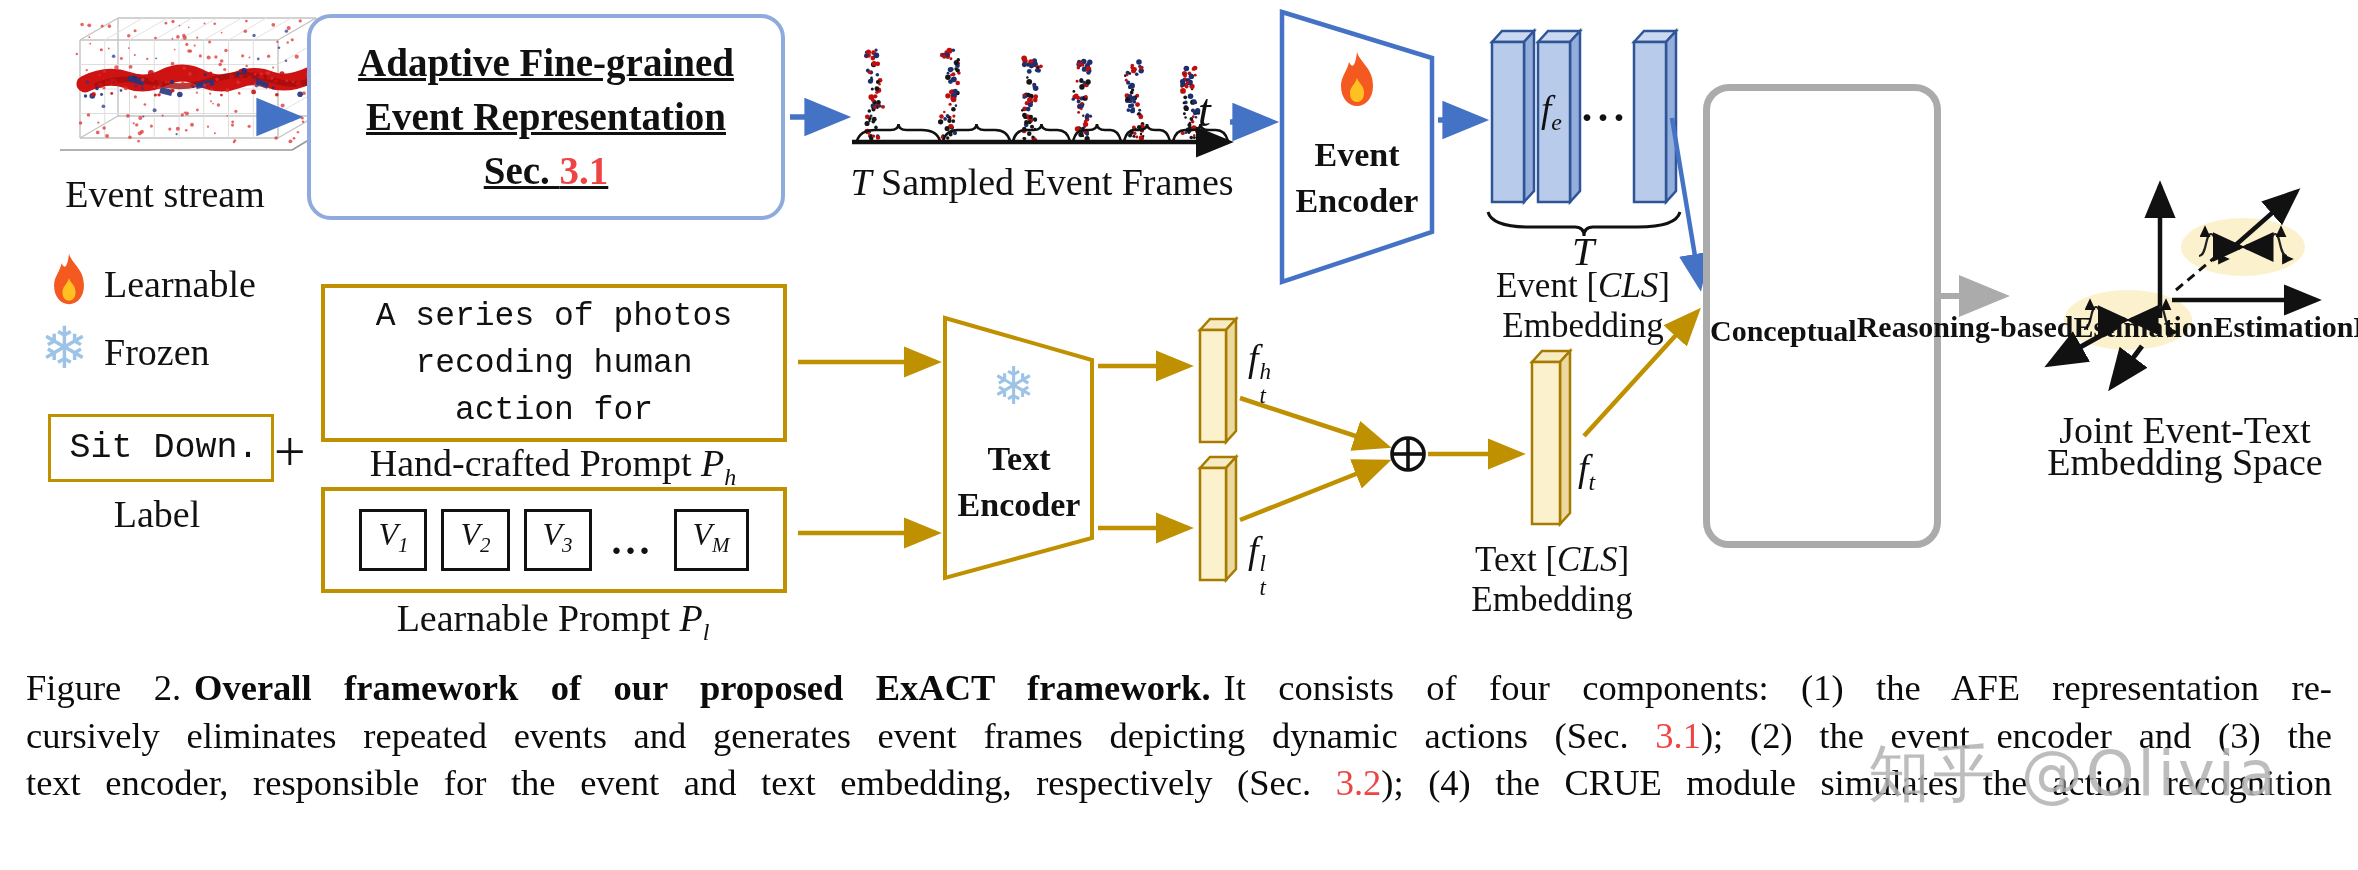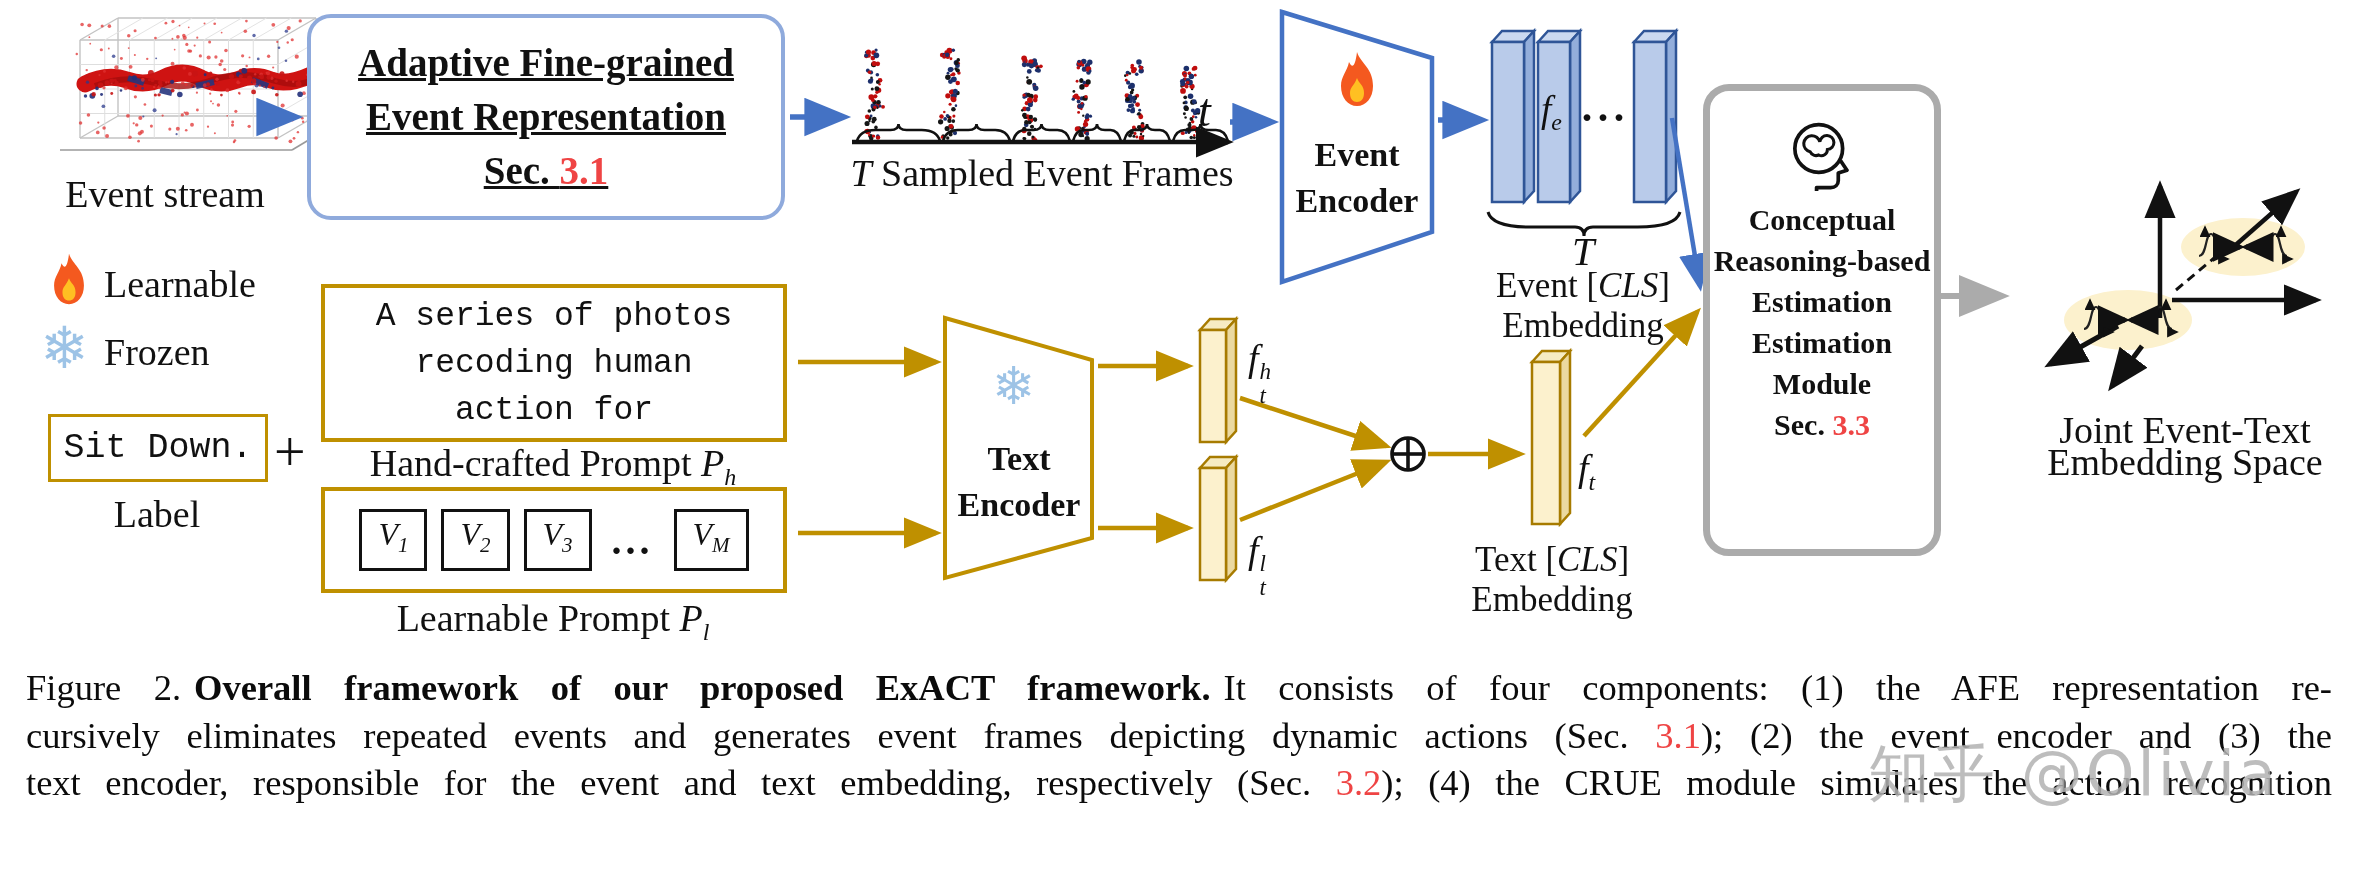--- a/index.html
+++ b/index.html
@@ -9,26 +9,26 @@
   .ctr{transform:translateX(-50%);text-align:center;white-space:nowrap;}
   .mono{font-family:"Liberation Mono","DejaVu Sans Mono",monospace;}
   .b{font-weight:bold;}
   .i{font-style:italic;}
   .red{color:#ef4444;}
   
   .afe-box{left:307px;top:14px;width:470px;height:198px;border:4.5px solid #8FAADC;border-radius:24px;
            display:flex;flex-direction:column;align-items:center;justify-content:center;
            font-size:39px;font-weight:bold;line-height:54px;background:#fff;text-decoration:underline;}
   .crue-box{left:1703px;top:84px;width:224px;height:430px;border:7px solid #ABABAB;border-radius:26px;
-            display:flex;flex-direction:column;align-items:center;background:#fff;padding-top:28px;}
+            display:flex;flex-direction:row;align-items:center;background:#fff;padding-top:20px;}
   .crue-line{font-size:30px;font-weight:bold;line-height:41px;white-space:nowrap;}
   .gold-box{border:4px solid #BF9000;background:#fff;}
   .label-box{left:48px;top:414px;width:214px;height:62px;border:3px solid #BF9000;
              display:flex;align-items:center;justify-content:center;
-             font-size:35px;background:#fff;}
+             font-size:35px;background:#fff;padding-left:6px;}
   .hc-box{left:321px;top:284px;width:458px;height:150px;display:flex;flex-direction:column;
           align-items:center;justify-content:center;font-size:33px;line-height:47px;}
   .ln-box{left:321px;top:487px;width:458px;height:98px;display:flex;align-items:center;
           justify-content:center;gap:14px;}
   .tok{border:3px solid #111;padding:0 16px;font-size:32px;font-style:italic;line-height:44px;}
   .tok sub{font-size:21px;font-style:italic;}
   .lbl38{font-size:38px;}
   .lbl35{font-size:35px;}
   sub.m{font-size:24px;}
   .fss{font-style:italic;font-size:38px;white-space:nowrap;}
@@ -812,21 +812,21 @@
   </svg>
 
   <div class="abs ctr lbl38" style="left:165px;top:172px">Event stream</div>
 
   <div class="abs afe-box">
     <div>Adaptive Fine-grained</div>
     <div>Event Representation</div>
     <div><span>Sec. </span><span class="red">3.1</span></div>
   </div>
 
-  <div class="abs ctr lbl38" style="left:1042px;top:151px">
+  <div class="abs ctr lbl38" style="left:1042px;top:160px">
     <span class="i">T</span><span> Sampled Event Frames</span>
   </div>
   <div class="abs i" style="left:1198px;top:84px;font-size:46px">t</div>
 
   <div class="abs" style="left:1332px;top:50px;width:50px;height:60px">
     <svg viewBox="0 0 48 60" width="50" height="60">
       <path d="M24 2 C28 14 40 18 40 36 C40 48 33 56 24 56 C15 56 8 48 8 36 C8 26 14 22 16 12 C19 18 22 18 24 2 Z" fill="#F4591F"></path>
       <path d="M24 28 C26 34 31 35 31 43 C31 49 28 52 24 52 C20 52 17 49 17 43 C17 37 21 36 24 28 Z" fill="#FFC022"></path>
     </svg>
   </div>

